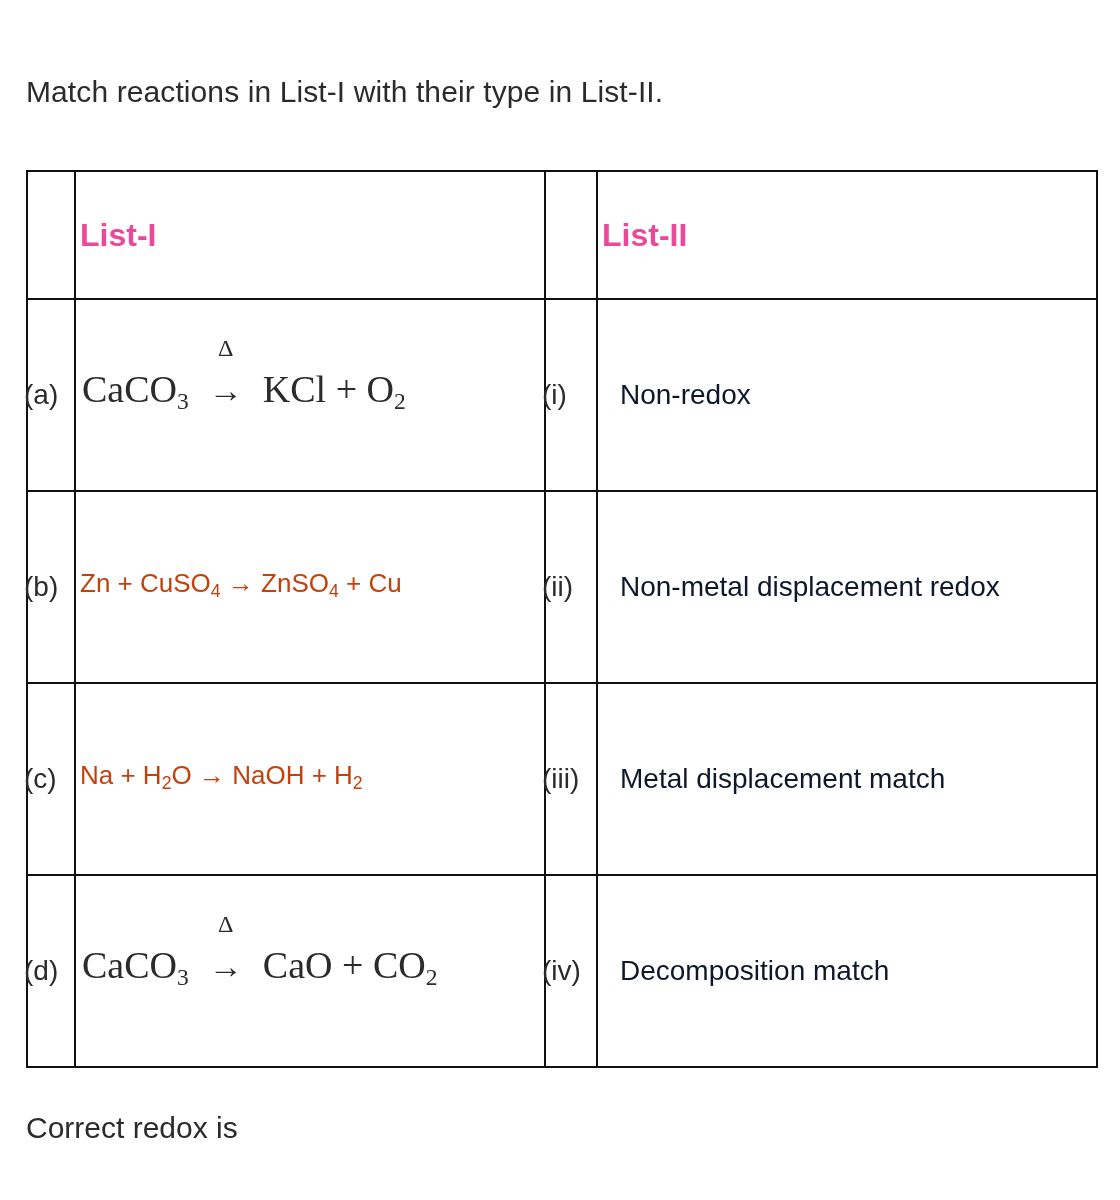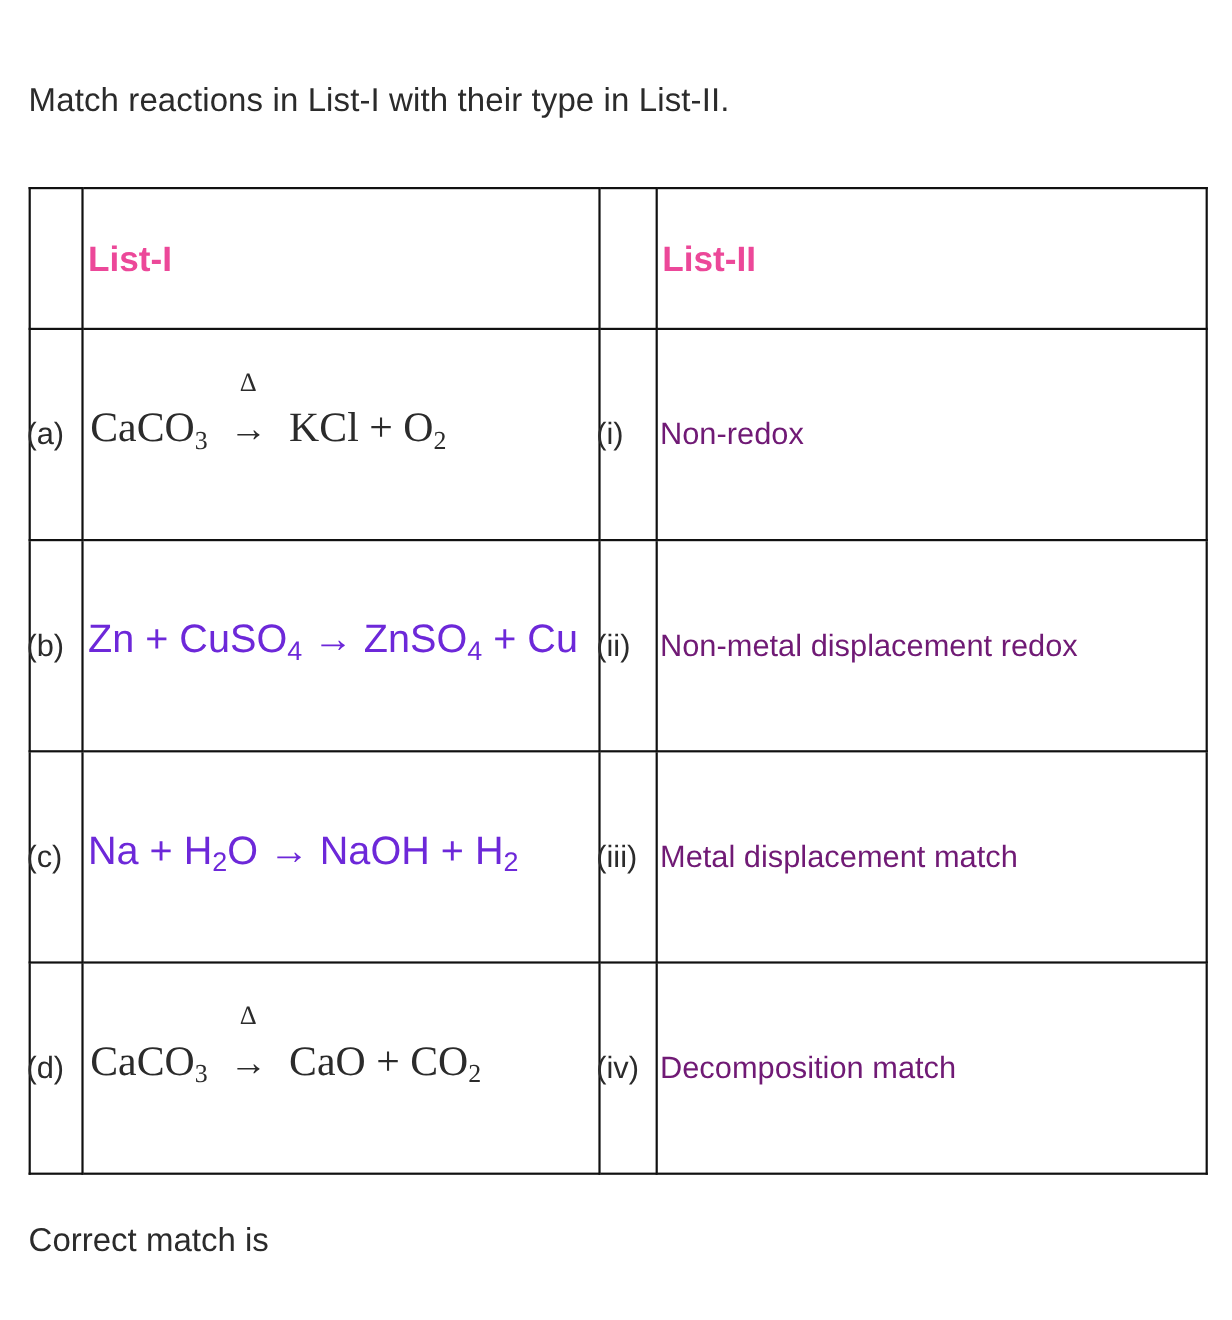--- a/index.html
+++ b/index.html
@@ -74,24 +74,24 @@
     font-size: 28px;
     line-height: 44px;
     color: #2b2b2b;
     margin-left: -4px;
     word-break: break-all;
     overflow-wrap: anywhere;
   }
 
   
   .eqn-sans {
-    font-size: 36px;
+    font-size: 26px;
     line-height: 44px;
     padding-left: 4px;
-    color: #6d28d9;
+    color: #c2410c;
   }
   .eqn-sans sub {
     font-size: 0.68em;
     vertical-align: -0.28em;
   }
 
   
   .eqn-serif {
     font-family: "Liberation Serif", "DejaVu Serif", serif;
     font-size: 38px;
@@ -121,22 +121,22 @@
     text-align: center;
   }
   .arrow-delta .arrow {
     font-size: 34px;
     line-height: 38px;
   }
 
   .listii-text {
     font-size: 28px;
     line-height: 40px;
-    padding-left: 2px;
-    color: #701a75;
+    padding-left: 22px;
+    color: #0f172a;
   }
 
   .closing-line {
     position: absolute;
     left: 26px;
     top: 1080px;
     font-size: 30px;
     line-height: 40px;
     color: #2b2b2b;
     white-space: nowrap;
@@ -237,15 +237,15 @@
           <div class="num-inner">(iv)</div>
         </td>
         <td>
           <div class="listii-text">Decomposition match</div>
         </td>
       </tr>
 
     </tbody>
   </table>
 
-  <div class="closing-line">Correct match is</div>
+  <div class="closing-line">Correct redox is</div>
 
 </div>
 
 </body></html>

